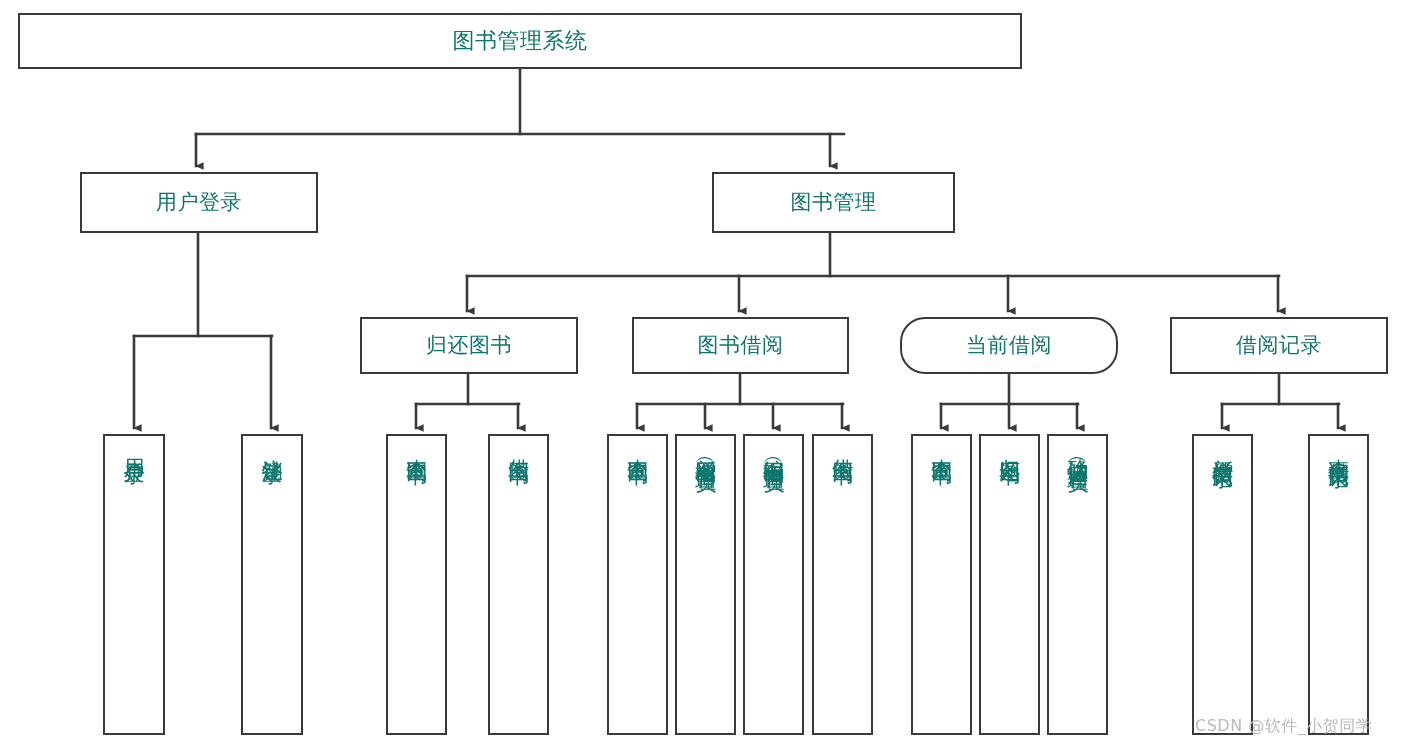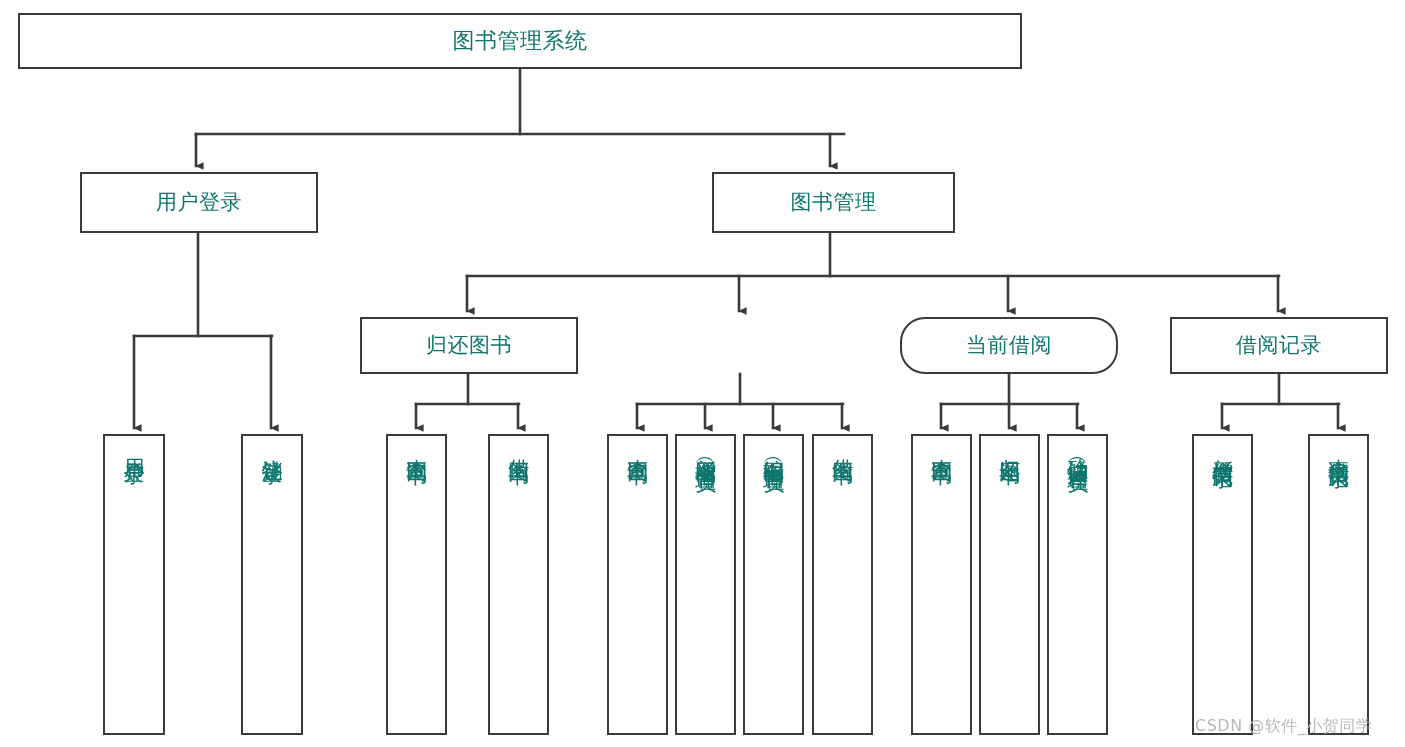--- a/index.html
+++ b/index.html
@@ -137,20 +137,23 @@
   </div>
 
   <div class="node horizontal" style="left:712px; top:172px; width:243px; height:61px;">
     <span class="node-label">图书管理</span>
   </div>
 
   <div class="node horizontal" style="left:360px; top:317px; width:218px; height:57px;">
     <span class="node-label">归还图书</span>
   </div>
 
+  <div class="node horizontal" style="left:632px; top:317px; width:217px; height:57px;">
+    <span class="node-label">图书借阅</span>
+  </div>
 
   <div class="node horizontal" style="left:900px; top:317px; width:218px; height:57px;border-radius:25px;">
     <span class="node-label">当前借阅</span>
   </div>
 
   <div class="node horizontal" style="left:1170px; top:317px; width:218px; height:57px;">
     <span class="node-label">借阅记录</span>
   </div>
 
   <div class="node vertical" style="left:103px; top:434px; width:62px; height:301px;">

